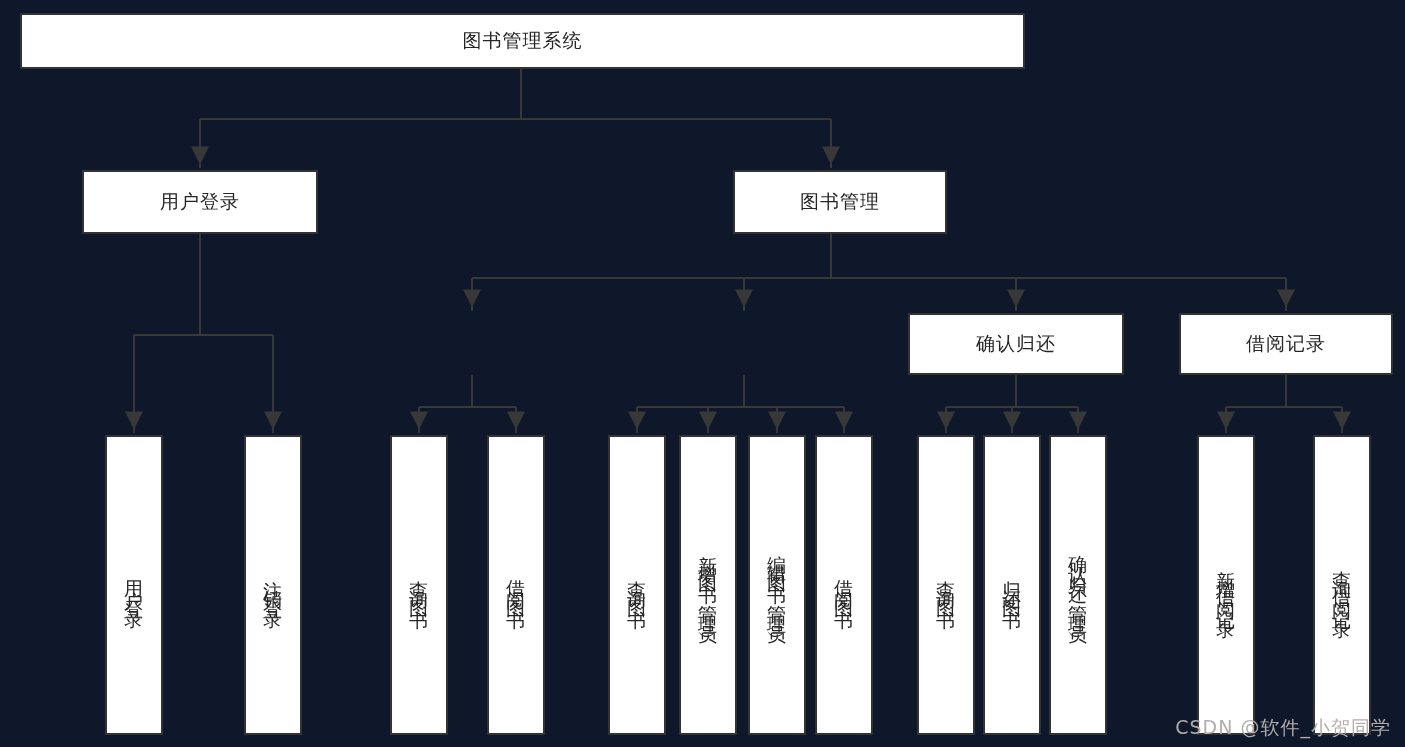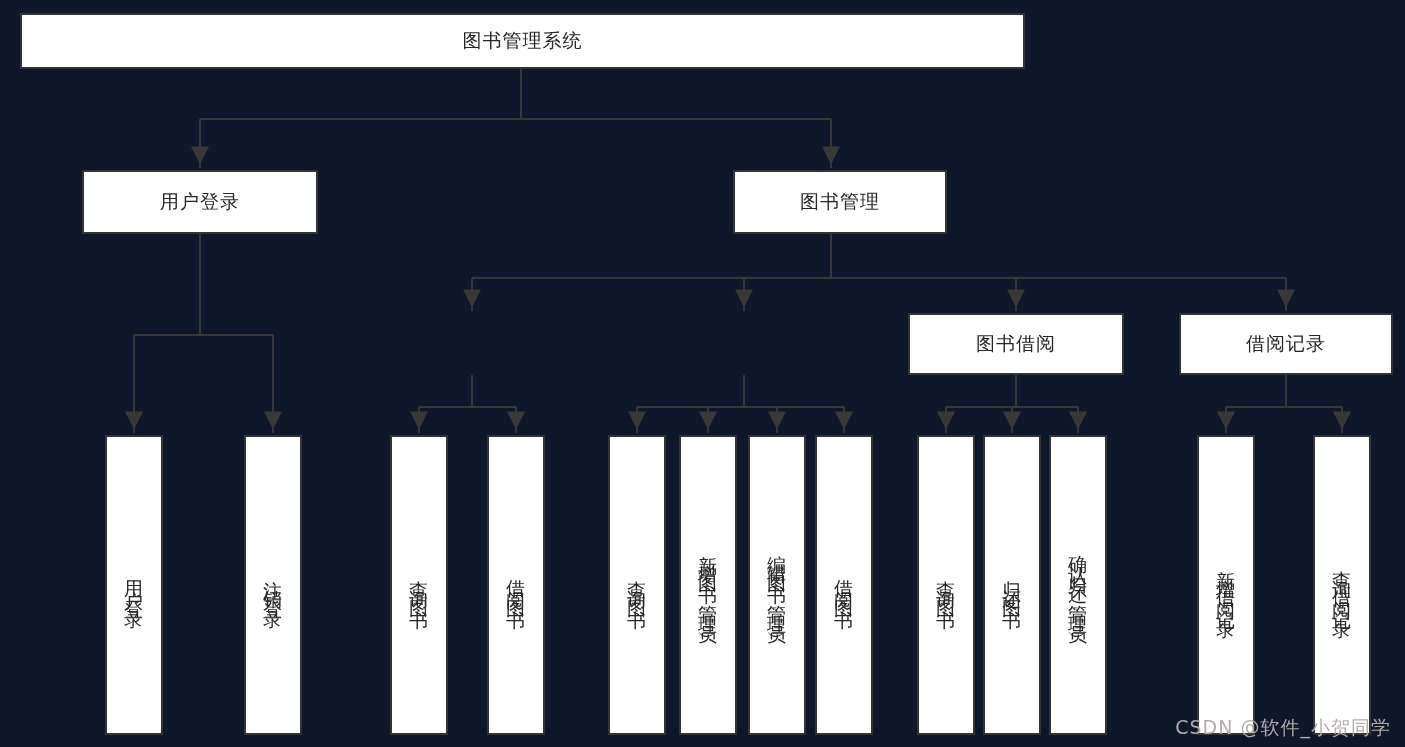--- a/index.html
+++ b/index.html
@@ -101,21 +101,21 @@
   </div>
 
   <div class="node h" style="left:82px;top:170px;width:236px;height:64px;">
     <span class="lbl">用户登录</span>
   </div>
   <div class="node h" style="left:712px;top:170px;width:214px;height:64px;margin-left:21px;">
     <span class="lbl">图书管理</span>
   </div>
 
   <div class="node h" style="left:908px;top:313px;width:216px;height:62px;">
-    <span class="lbl">图书借阅</span>
+    <span class="lbl">确认归还</span>
   </div>
   <div class="node h" style="left:1179px;top:313px;width:214px;height:62px;">
     <span class="lbl">借阅记录</span>
   </div>
 
   <div class="node v" style="left:105px;top:435px;width:58px;height:300px;">
     <span class="lbl">用户登录</span>
   </div>
   <div class="node v" style="left:244px;top:435px;width:58px;height:300px;">
     <span class="lbl">注销登录</span>

